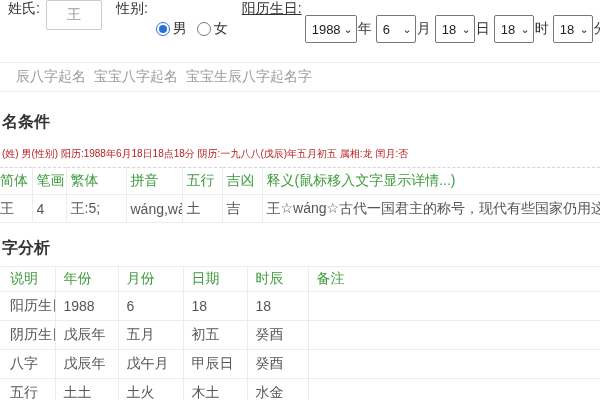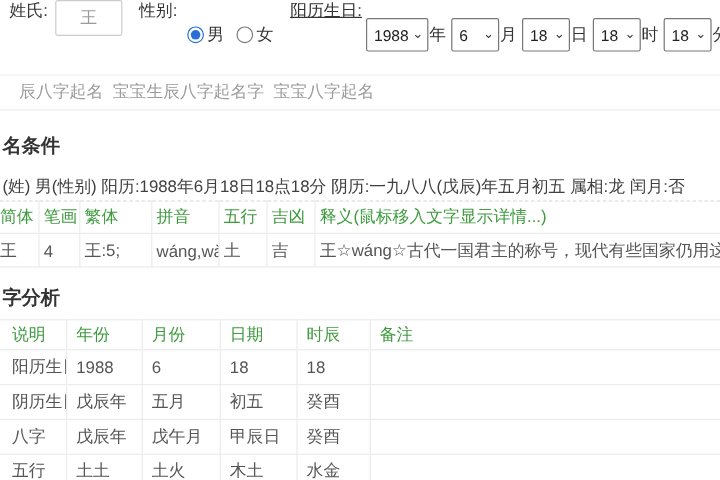--- a/index.html
+++ b/index.html
@@ -32,21 +32,21 @@
   
   .links-row { position:absolute; top:62px; left:0; width:600px; height:30px;
                border-top:1px solid #f0f0f0; border-bottom:1px solid #eee;
                display:flex; align-items:center; padding-left:16px; }
   .gray-link { font-size:14px; color:#9a9a9a; margin-right:8px; text-decoration:none; cursor:pointer; }
 
   
   .sec-heading { position:absolute; left:2px; font-size:16px; font-weight:bold; color:#333; }
   .h-cond { top:112px; }
   .h-bazi { top:238px; }
-  .summary { position:absolute; top:147px; left:2px; font-size:14px; color:#404040; white-space:nowrap; }
+  .summary { position:absolute; top:147px; left:2px; font-size:10px; color:#b91c1c; white-space:nowrap; }
 
   
   table { border-collapse:collapse; table-layout:fixed; width:600px; background:#fff; }
   td, th { font-weight:normal; text-align:left; font-size:14px; color:#555;
            border-right:1px solid #ececec; border-bottom:1px solid #ececec;
            padding:0 4px 0 4px; white-space:nowrap; overflow:hidden; }
   td:last-child, th:last-child { border-right:none; }
   th { color:#3e9b3e; }
   .char-table { position:absolute; top:167px; left:0; border-top:1px dashed #d5d5d5; }
   .char-table th { height:27px; }
@@ -112,22 +112,22 @@
         <span>18</span>
         <span class="chev">⌄</span>
       </span>
       <span class="unit">分</span>
     </span>
 
   </div>
 
   <div class="links-row">
     <a class="gray-link">辰八字起名</a>
+    <a class="gray-link">宝宝八字起名</a>
     <a class="gray-link">宝宝生辰八字起名字</a>
-    <a class="gray-link">宝宝八字起名</a>
   </div>
 
   <div class="sec-heading h-cond">名条件</div>
   <div class="summary">(姓) 男(性别) 阳历:1988年6月18日18点18分 阴历:一九八八(戊辰)年五月初五 属相:龙 闰月:否</div>
 
   <table class="char-table">
     <colgroup>
       <col style="width:32px">
         <col style="width:34px">
         <col style="width:60px">

